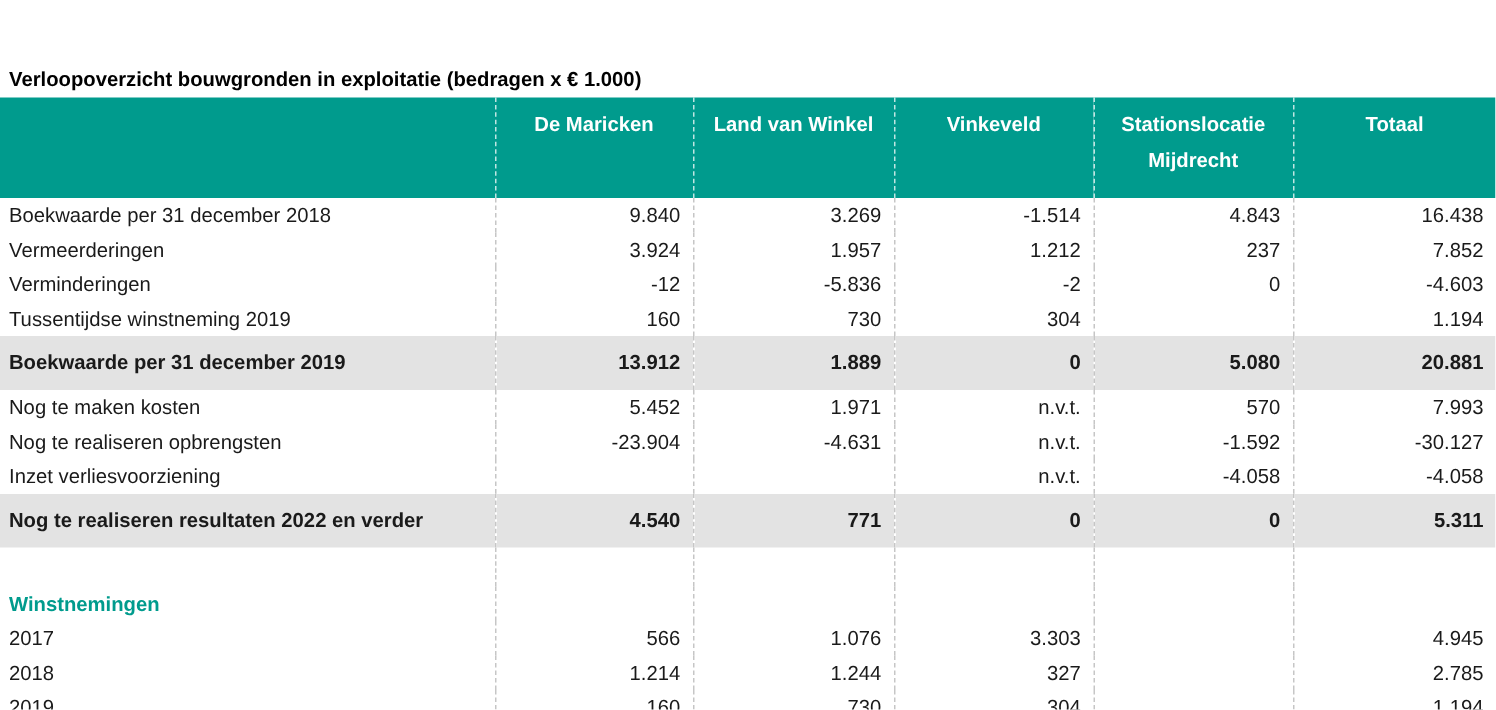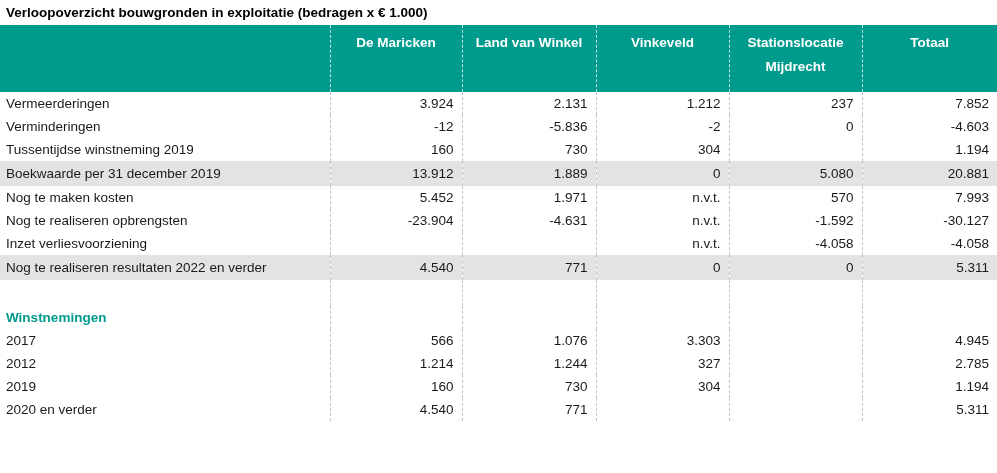--- a/index.html
+++ b/index.html
@@ -9,40 +9,40 @@
   }
   *{box-sizing:border-box;}
   html,body{margin:0;padding:0;}
   body{
     width:997px;height:473px;background:#ffffff;
     font-family:"Liberation Sans","DejaVu Sans",sans-serif;
     color:#1a1a1a;overflow:hidden;
   }
   .title{
     font-size:13.5px;font-weight:bold;color:#000;
-    padding:5px 14px 4px 6px;height:25px;white-space:nowrap;
+    padding:5px 14px 4px 6px;height:25px;white-space:nowrap;margin-top:40px;
   }
   table{
     border-collapse:collapse;table-layout:fixed;width:997px;
     font-size:13.5px;
   }
   thead th{
     background:var(--teal);color:#ffffff;font-weight:bold;
     height:65px;vertical-align:top;padding:6px 4px 12px 4px;
     text-align:center;line-height:1.8;font-size:13.5px;
   }
   thead th:not(:last-child){border-right:1px dashed rgba(255,255,255,.75);}
   tbody td{
     height:23px;padding:0 8px 0 6px;vertical-align:middle;
     white-space:nowrap;overflow:hidden;
   }
   tbody td:not(:last-child){border-right:1px dashed #c6c6c6;}
   .num{text-align:right;}
   .label{text-align:left;}
-  .row-subtotal td{background:var(--hl);font-weight:normal;height:25px;}
+  .row-subtotal td{background:var(--hl);font-weight:bold;height:36px;}
   .row-total td{
     background:var(--dark);color:#ffffff;font-weight:bold;height:26px;
   }
   .row-total td:not(:last-child){border-right:1px dashed rgba(255,255,255,.75);}
   .row-section td{height:23px;}
   .row-section .label{color:var(--teal);font-weight:bold;margin-left:28px;}
   .row-spacer td{height:26px;}
 </style>
 </head>
 <body>
@@ -63,23 +63,31 @@
           <th></th>
           <th>De Maricken</th>
           <th>Land van Winkel</th>
           <th>Vinkeveld</th>
           <th>Stationslocatie Mijdrecht</th>
           <th>Totaal</th>
         </tr>
     </thead>
     <tbody id="table-body">
         <tr class="row-normal">
+          <td class="label">Boekwaarde per 31 december 2018</td>
+          <td class="num">9.840</td>
+          <td class="num">3.269</td>
+          <td class="num">-1.514</td>
+          <td class="num">4.843</td>
+          <td class="num">16.438</td>
+        </tr>
+        <tr class="row-normal">
           <td class="label">Vermeerderingen</td>
           <td class="num">3.924</td>
-          <td class="num">2.131</td>
+          <td class="num">1.957</td>
           <td class="num">1.212</td>
           <td class="num">237</td>
           <td class="num">7.852</td>
         </tr>
         <tr class="row-normal">
           <td class="label">Verminderingen</td>
           <td class="num">-12</td>
           <td class="num">-5.836</td>
           <td class="num">-2</td>
           <td class="num">0</td>
@@ -151,21 +159,21 @@
         </tr>
         <tr class="row-normal">
           <td class="label">2017</td>
           <td class="num">566</td>
           <td class="num">1.076</td>
           <td class="num">3.303</td>
           <td class="num"></td>
           <td class="num">4.945</td>
         </tr>
         <tr class="row-normal">
-          <td class="label">2012</td>
+          <td class="label">2018</td>
           <td class="num">1.214</td>
           <td class="num">1.244</td>
           <td class="num">327</td>
           <td class="num"></td>
           <td class="num">2.785</td>
         </tr>
         <tr class="row-normal">
           <td class="label">2019</td>
           <td class="num">160</td>
           <td class="num">730</td>

